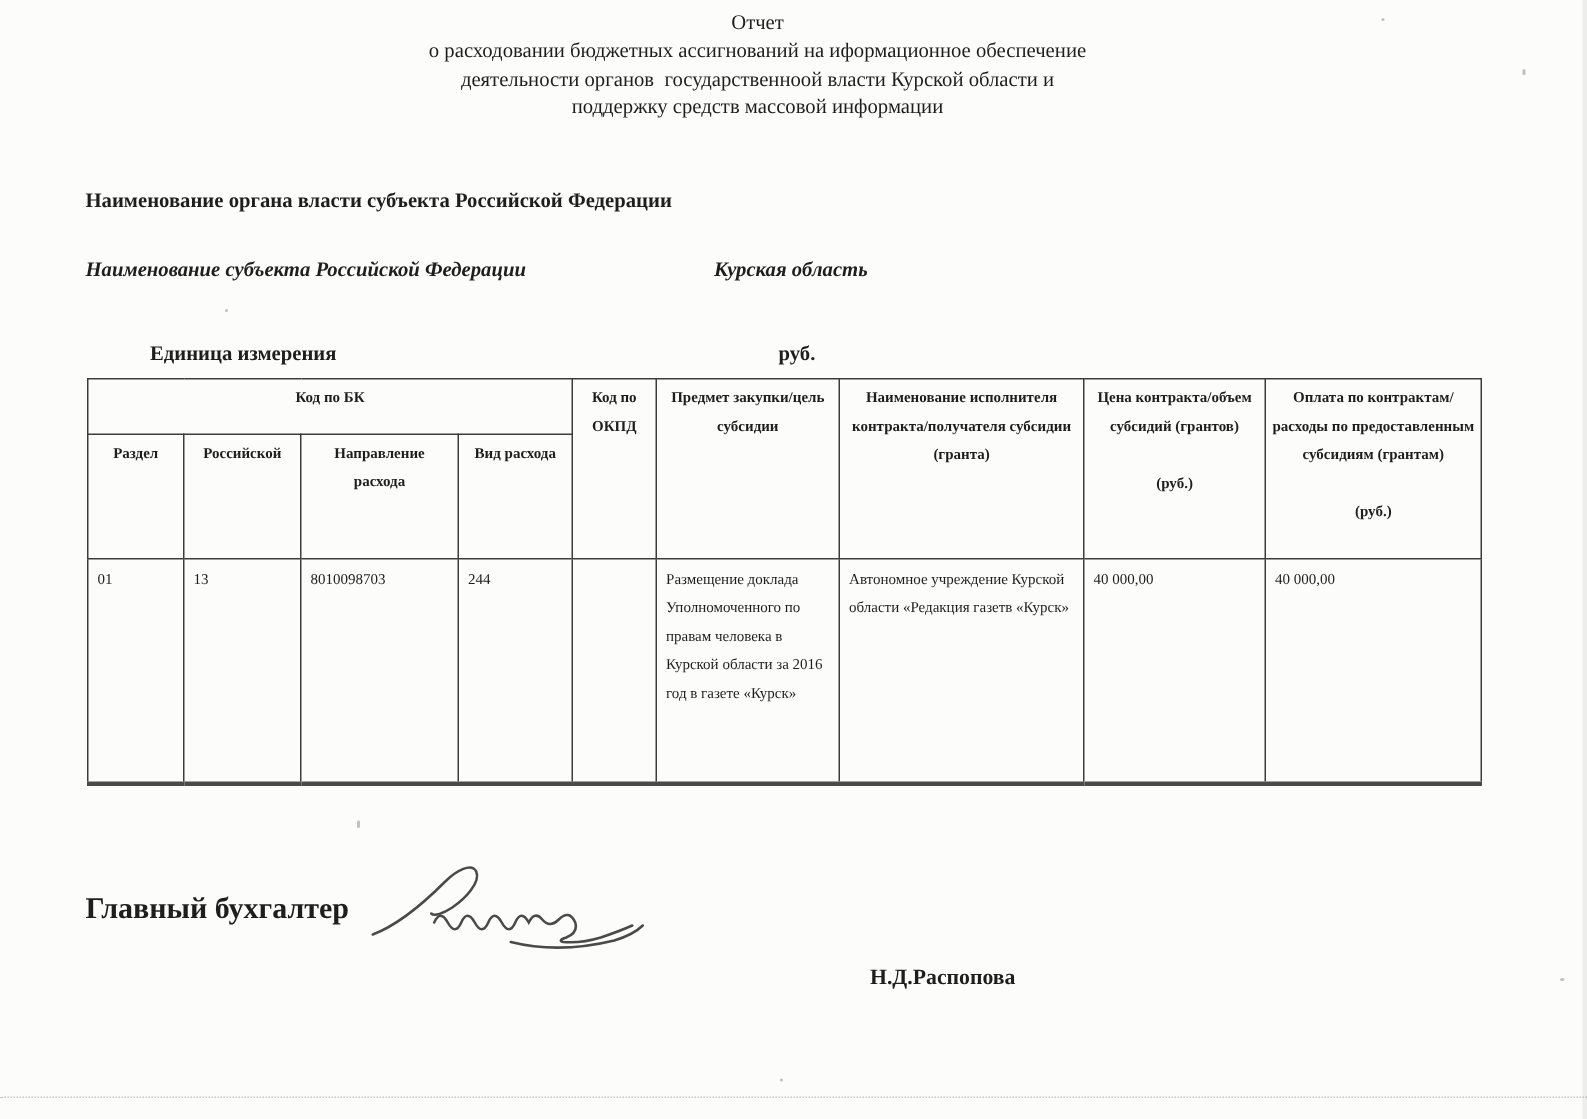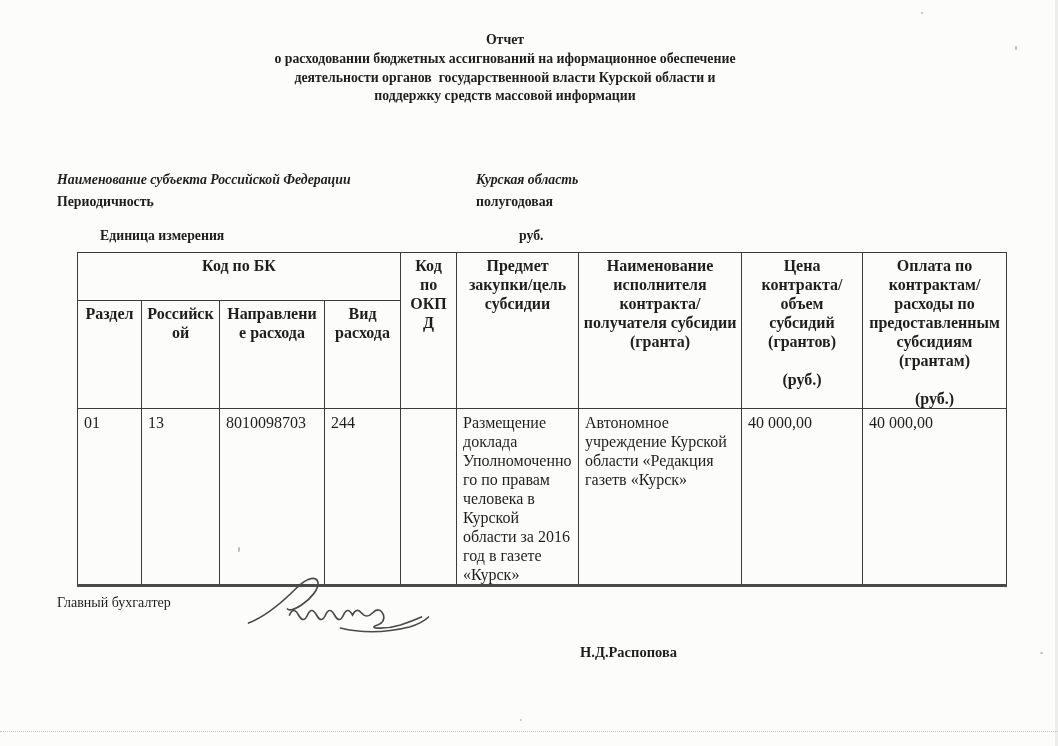--- a/index.html
+++ b/index.html
@@ -8,56 +8,56 @@
     position:relative;
     width:1058px; height:746px;
     background:#fcfcfa;
     overflow:hidden;
     font-family:"Liberation Serif","DejaVu Serif",serif;
     color:#1e1e1e;
   }
   
   .title-block {
     position:absolute; top:6px; left:24px; width:962px;
-    text-align:center; font-weight:bold;
-    font-size:13.8px; line-height:18.8px;margin-top:25px;
+    text-align:center; font-weight:normal;
+    font-size:13.8px; line-height:18.8px;
   }
   .title-line { white-space:pre-wrap; }
   
   .meta-row { position:absolute; left:0; width:100%; height:20px; }
   .meta-label { position:absolute; left:57px; font-weight:bold; font-size:13.8px; white-space:nowrap; }
   .meta-value { position:absolute; left:476px; font-weight:bold; font-size:13.8px; white-space:nowrap; }
   .meta-row-1 { top:126px; }
   .meta-row-2 { top:172px;font-style:italic; }
   .meta-row-3 { top:194px; }
   .meta-row-4 { top:228px;margin-left:43px; }
   
   table.doc-table {
     position:absolute; left:58px; top:252px;
     border-collapse:collapse; table-layout:fixed;
     width:929px;
-    font-size:16px; line-height:19px;margin-left:19px;
+    font-size:10px; line-height:19px;
   }
   .doc-table th, .doc-table td {
     border:1.5px solid #3c3c3c;
     vertical-align:top;
     overflow-wrap:break-word;
   }
   .doc-table th {
     font-weight:bold; text-align:center;
     padding:3px 4px 0 4px;
   }
   .doc-table td {
     font-weight:normal; text-align:left;
     padding:4px 6px 0 6px;
   }
   .doc-table tr.bottom-row td { border-bottom:3px solid #4a4a4a; }
   .unit-label { margin-top:19px; }
   
-  .footer-label { position:absolute; left:57px; top:595px; font-weight:normal; font-size:14px; white-space:nowrap;text-align:center; }
+  .footer-label { position:absolute; left:57px; top:595px; font-weight:bold; font-size:20px; white-space:nowrap;text-align:center; }
   .footer-name  { position:absolute; left:580px; top:598px; font-weight:bold; font-size:14.5px; white-space:nowrap;margin-top:46px; }
   .signature { position:absolute; left:242px; top:568px; width:210px; height:72px; }
   
   .scan-bottom-line {
     position:absolute; left:0; top:731px; width:100%; height:0;
     border-top:1px dotted #b5b5b2; opacity:.75;
   }
   .edge-shade {
     position:absolute; right:0; top:0; width:3px; height:100%;
     background:rgba(110,110,110,.10);
@@ -76,28 +76,25 @@
 <div class="page">
 
   <div class="title-block">
     <div class="title-line">Отчет</div>
     <div class="title-line">о расходовании бюджетных ассигнований на иформационное обеспечение</div>
     <div class="title-line">деятельности органов  государственноой власти Курской области и</div>
     <div class="title-line">поддержку средств массовой информации</div>
   </div>
 
   <div class="meta-row meta-row-1">
+    <span class="meta-label">Наименование органа власти субъекта Российской Федерации</span>
   </div>
   <div class="meta-row meta-row-2">
     <span class="meta-label">Наименование субъекта Российской Федерации</span>
     <span class="meta-value">Курская область</span>
-  </div>
-  <div class="meta-row meta-row-3">
-    <span class="meta-label">Периодичность</span>
-    <span class="meta-value">полугодовая</span>
   </div>
   <div class="meta-row meta-row-4">
     <span class="meta-label">Единица измерения</span>
     <span class="meta-value">руб.</span>
   </div>
 
   <table class="doc-table">
     <colgroup>
       <col style="width:64px">
         <col style="width:78px">

